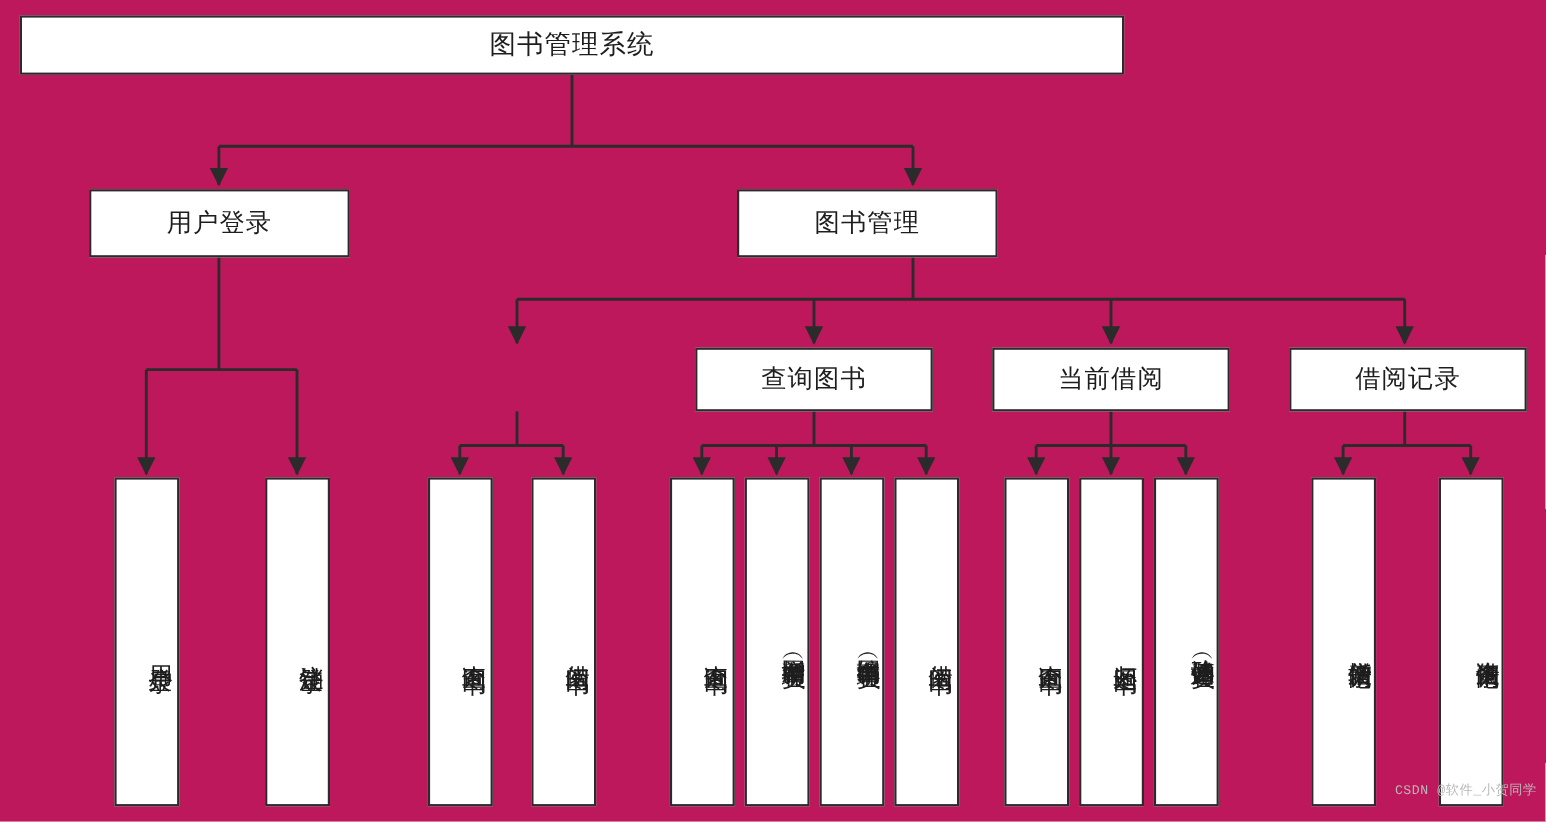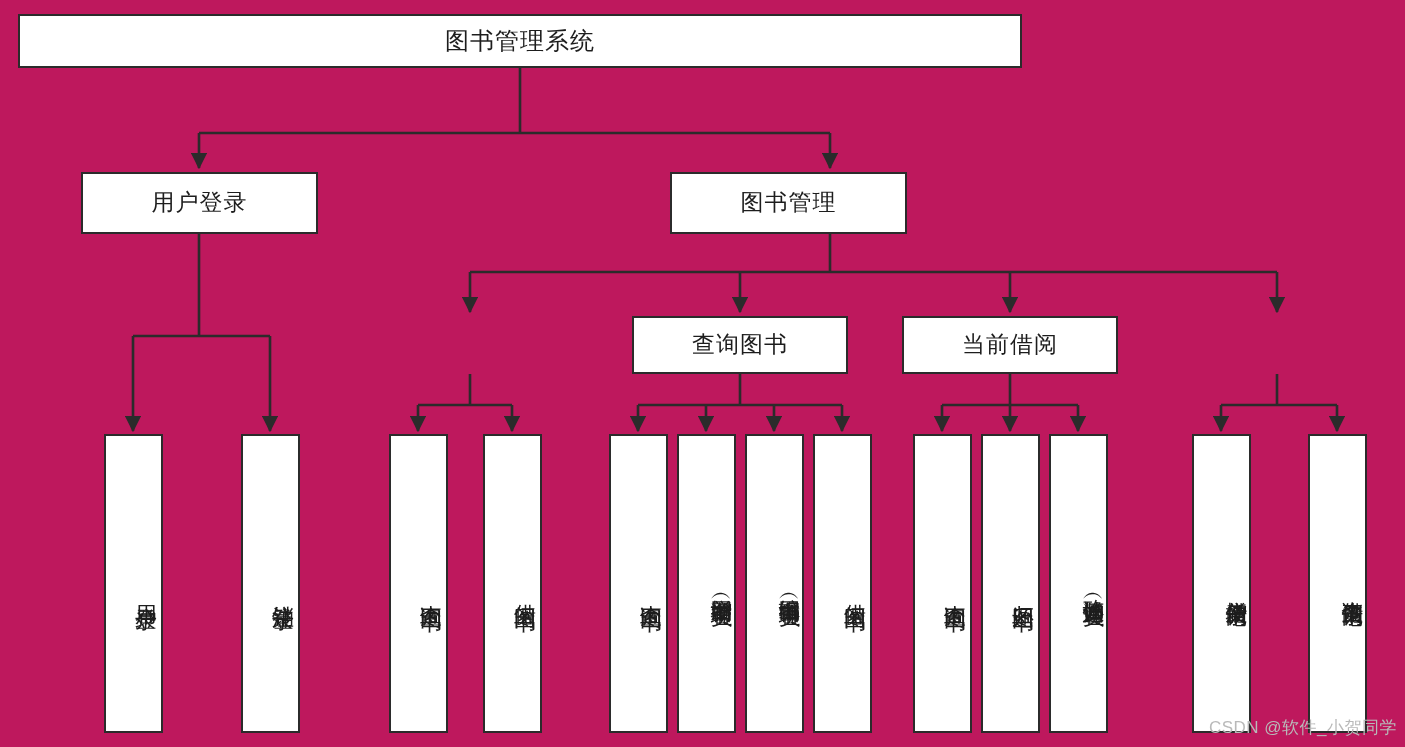--- a/index.html
+++ b/index.html
@@ -56,26 +56,26 @@
     font-size: 21.5px;
     letter-spacing: 1px;
     line-height: 1.3;
   }
   .node.root {
     font-size: 24px;
   }
   #watermark {
     position: absolute;
     right: 8px;
-    bottom: 8px;
-    font-size: 17px;
+    bottom: 20px;
+    font-size: 12px;
     color: #b9b9b9;
     white-space: nowrap;
     letter-spacing: 0.5px;
-    font-family: Liberation Sans, sans-serif;
+    font-family: Liberation Mono, monospace;
   }
 </style>
 </head>
 <body>
 
 <div id="diagram-root">
 
   <svg id="edge-layer" viewBox="0 0 1405 747" width="1405" height="747" xmlns="http://www.w3.org/2000/svg">
     <defs>
       <marker id="arrow" viewBox="0 0 10 10" refX="9.2" refY="5" markerWidth="6.4" markerHeight="6.4" orient="auto-start-reverse">
@@ -136,20 +136,23 @@
   <div class="node horizontal" style="left:670px; top:172px; width:237px; height:62px;">
     <span>图书管理</span>
   </div>
 
   <div class="node horizontal" style="left:632px; top:316px; width:216px; height:58px;">
     <span>查询图书</span>
   </div>
   <div class="node horizontal" style="left:902px; top:316px; width:216px; height:58px;">
     <span>当前借阅</span>
   </div>
+  <div class="node horizontal" style="left:1172px; top:316px; width:216px; height:58px;">
+    <span>借阅记录</span>
+  </div>
 
   <div class="node vertical" style="left:104px; top:434px; width:59px; height:299px;">
     <span>用户登录</span>
   </div>
   <div class="node vertical" style="left:241px; top:434px; width:59px; height:299px;">
     <span>注销登录</span>
   </div>
 
   <div class="node vertical" style="left:389px; top:434px; width:59px; height:299px;">
     <span>查询图书</span>

